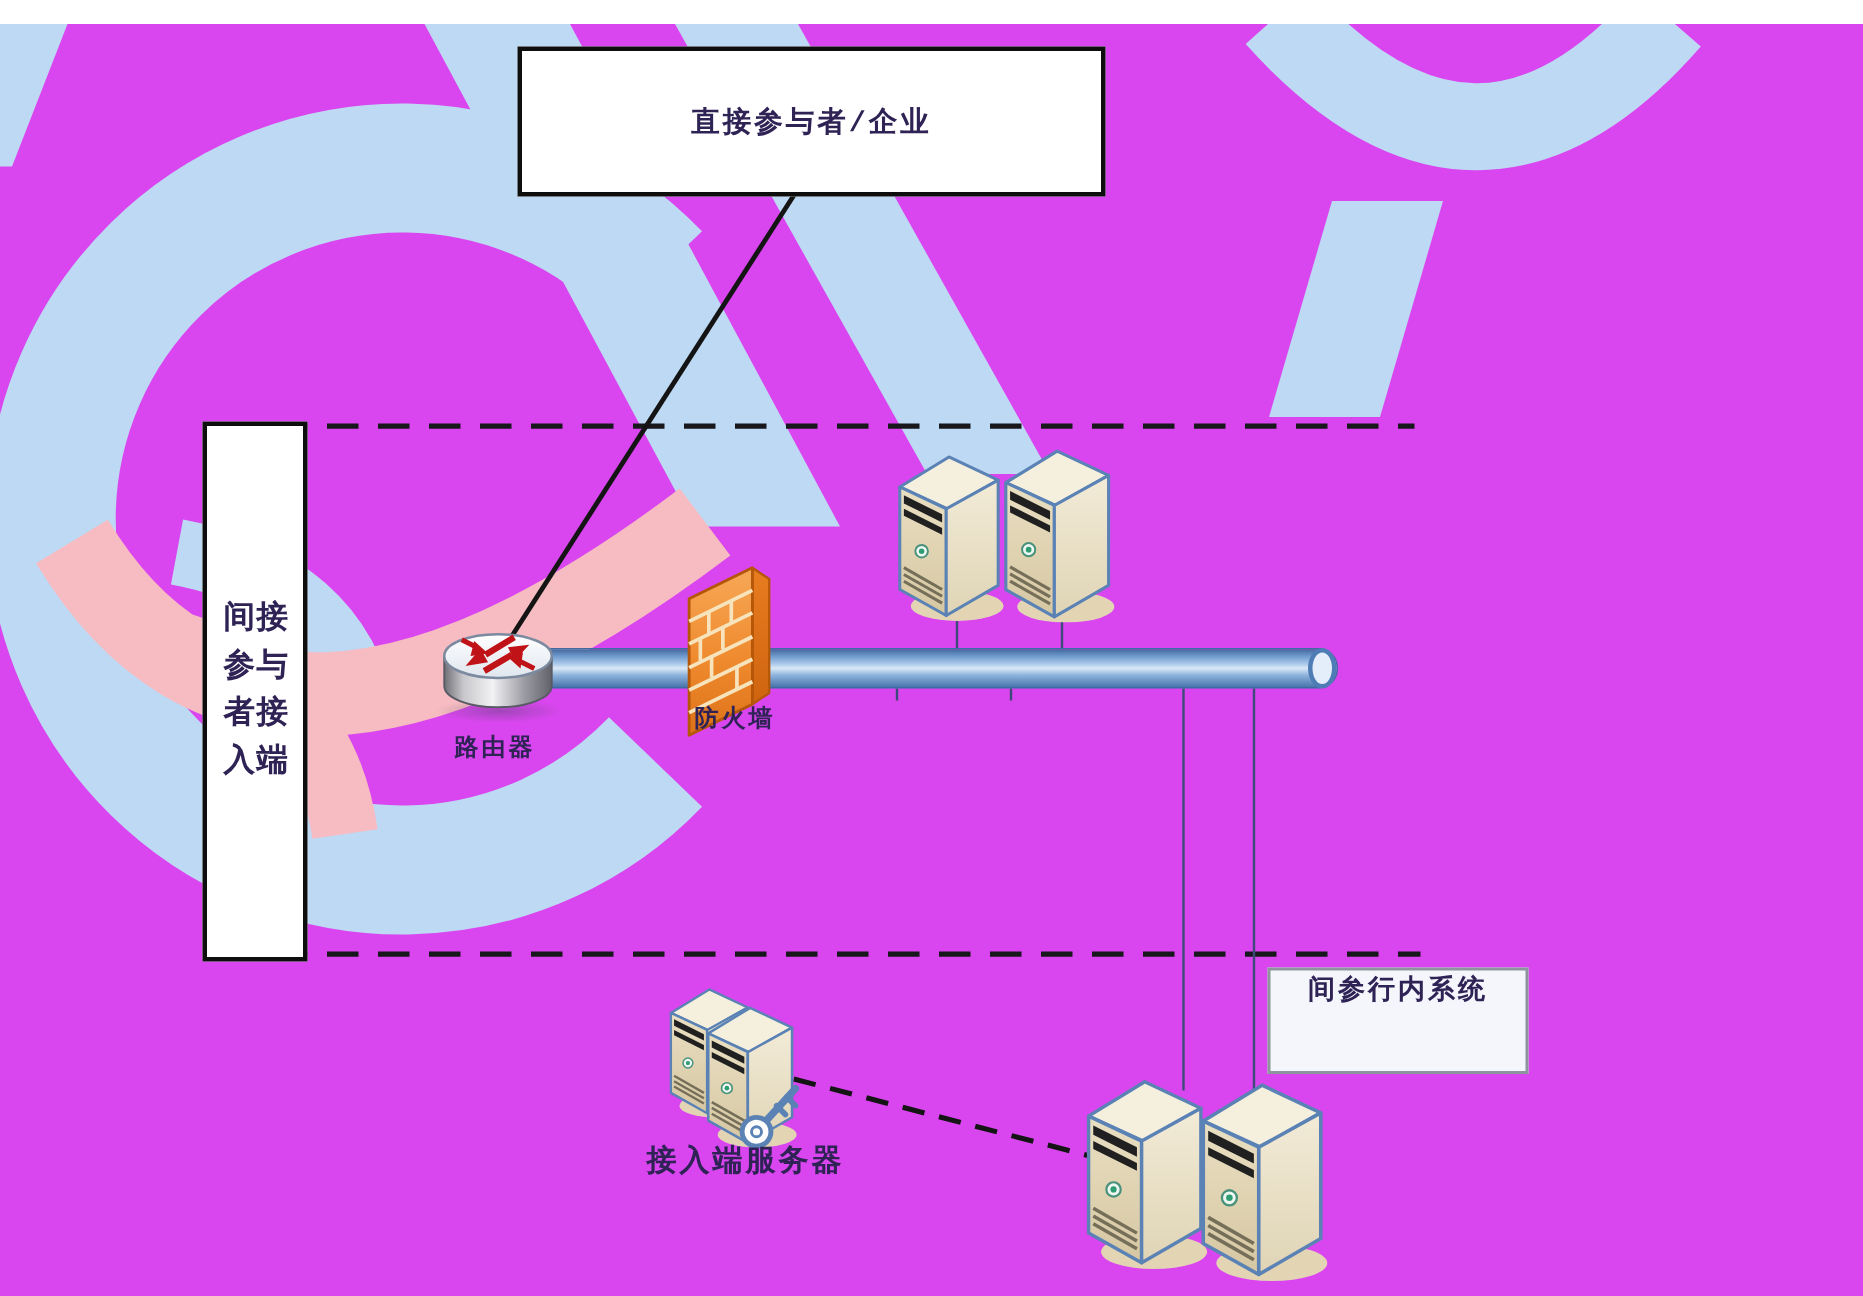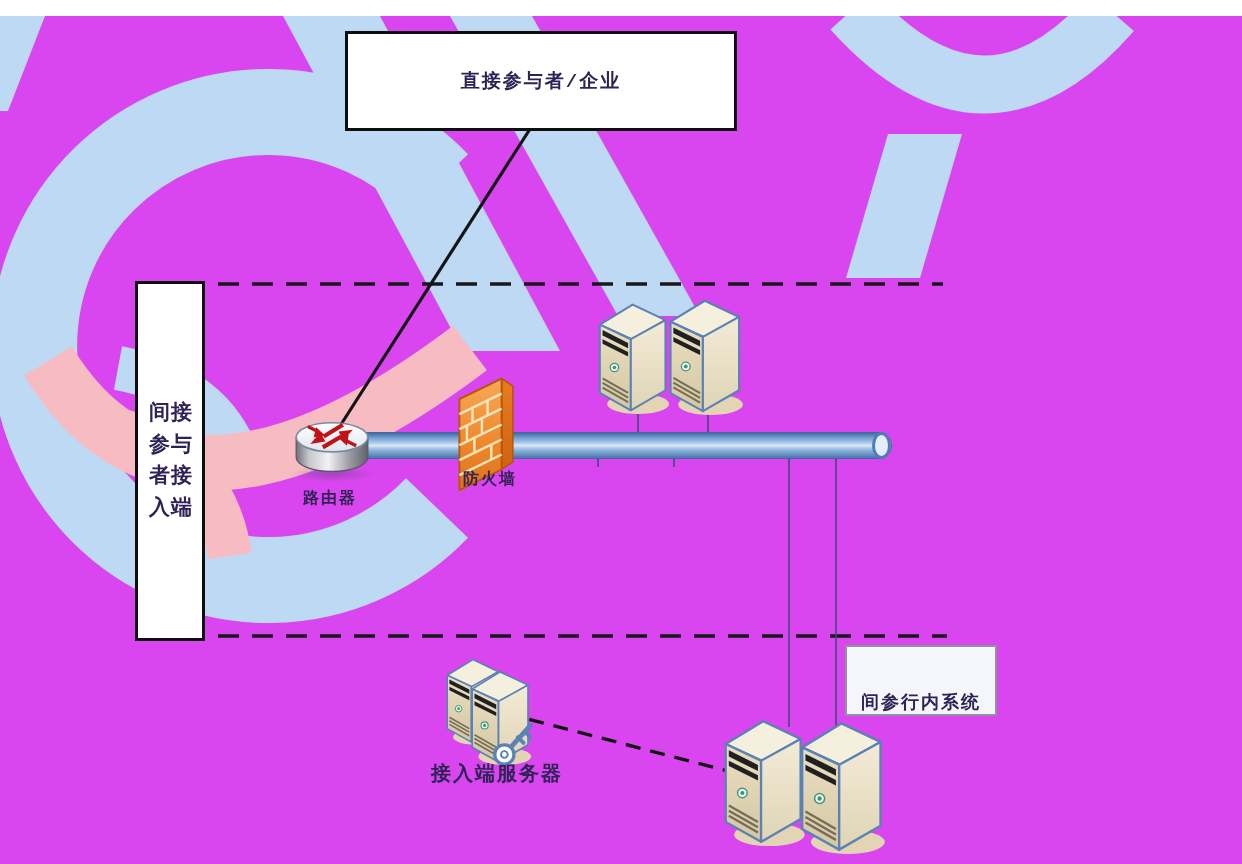--- a/index.html
+++ b/index.html
@@ -23,23 +23,23 @@
   .left-box{left:135px;top:265px;width:70px;height:360px;font-size:21px;font-weight:700;}
   .left-box .wrap2{width:46px;word-break:break-all;line-height:1.5;letter-spacing:1px;text-align:right;}
   .note-box{
     position:absolute;left:786px;top:297px;width:203px;height:89px;
     background:#f3f5fb;border:1px solid #aab4c9;border-bottom:3px solid #8b97b8;
     display:flex;align-items:center;justify-content:center;text-align:center;
     font-size:18px;line-height:1.5;font-weight:600;box-sizing:border-box;
   }
   .note-box span{white-space:pre-line;}
   .internal-box{
-    position:absolute;left:845px;top:629px;width:152px;height:71px;
+    position:absolute;left:845px;top:629px;width:174px;height:71px;
     background:#f4f6fb;border:2px solid #8d949e;
-    display:flex;align-items:flex-end;justify-content:center;text-align:center;
+    display:flex;align-items:flex-start;justify-content:center;text-align:center;
     font-size:18px;font-weight:600;letter-spacing:2px;box-sizing:border-box;
   }
 
   
   .pipe{
     position:absolute;left:330px;top:416px;width:562px;height:27px;border-radius:13px;
     background:linear-gradient(180deg,#46699e 0%,#6f9bce 18%,#a9c8e9 38%,#d9e8f6 50%,#8fb5de 68%,#4a74ac 100%);
     border:1px solid #3f6ba3;box-sizing:border-box;
   }
   .pipe-cap{

